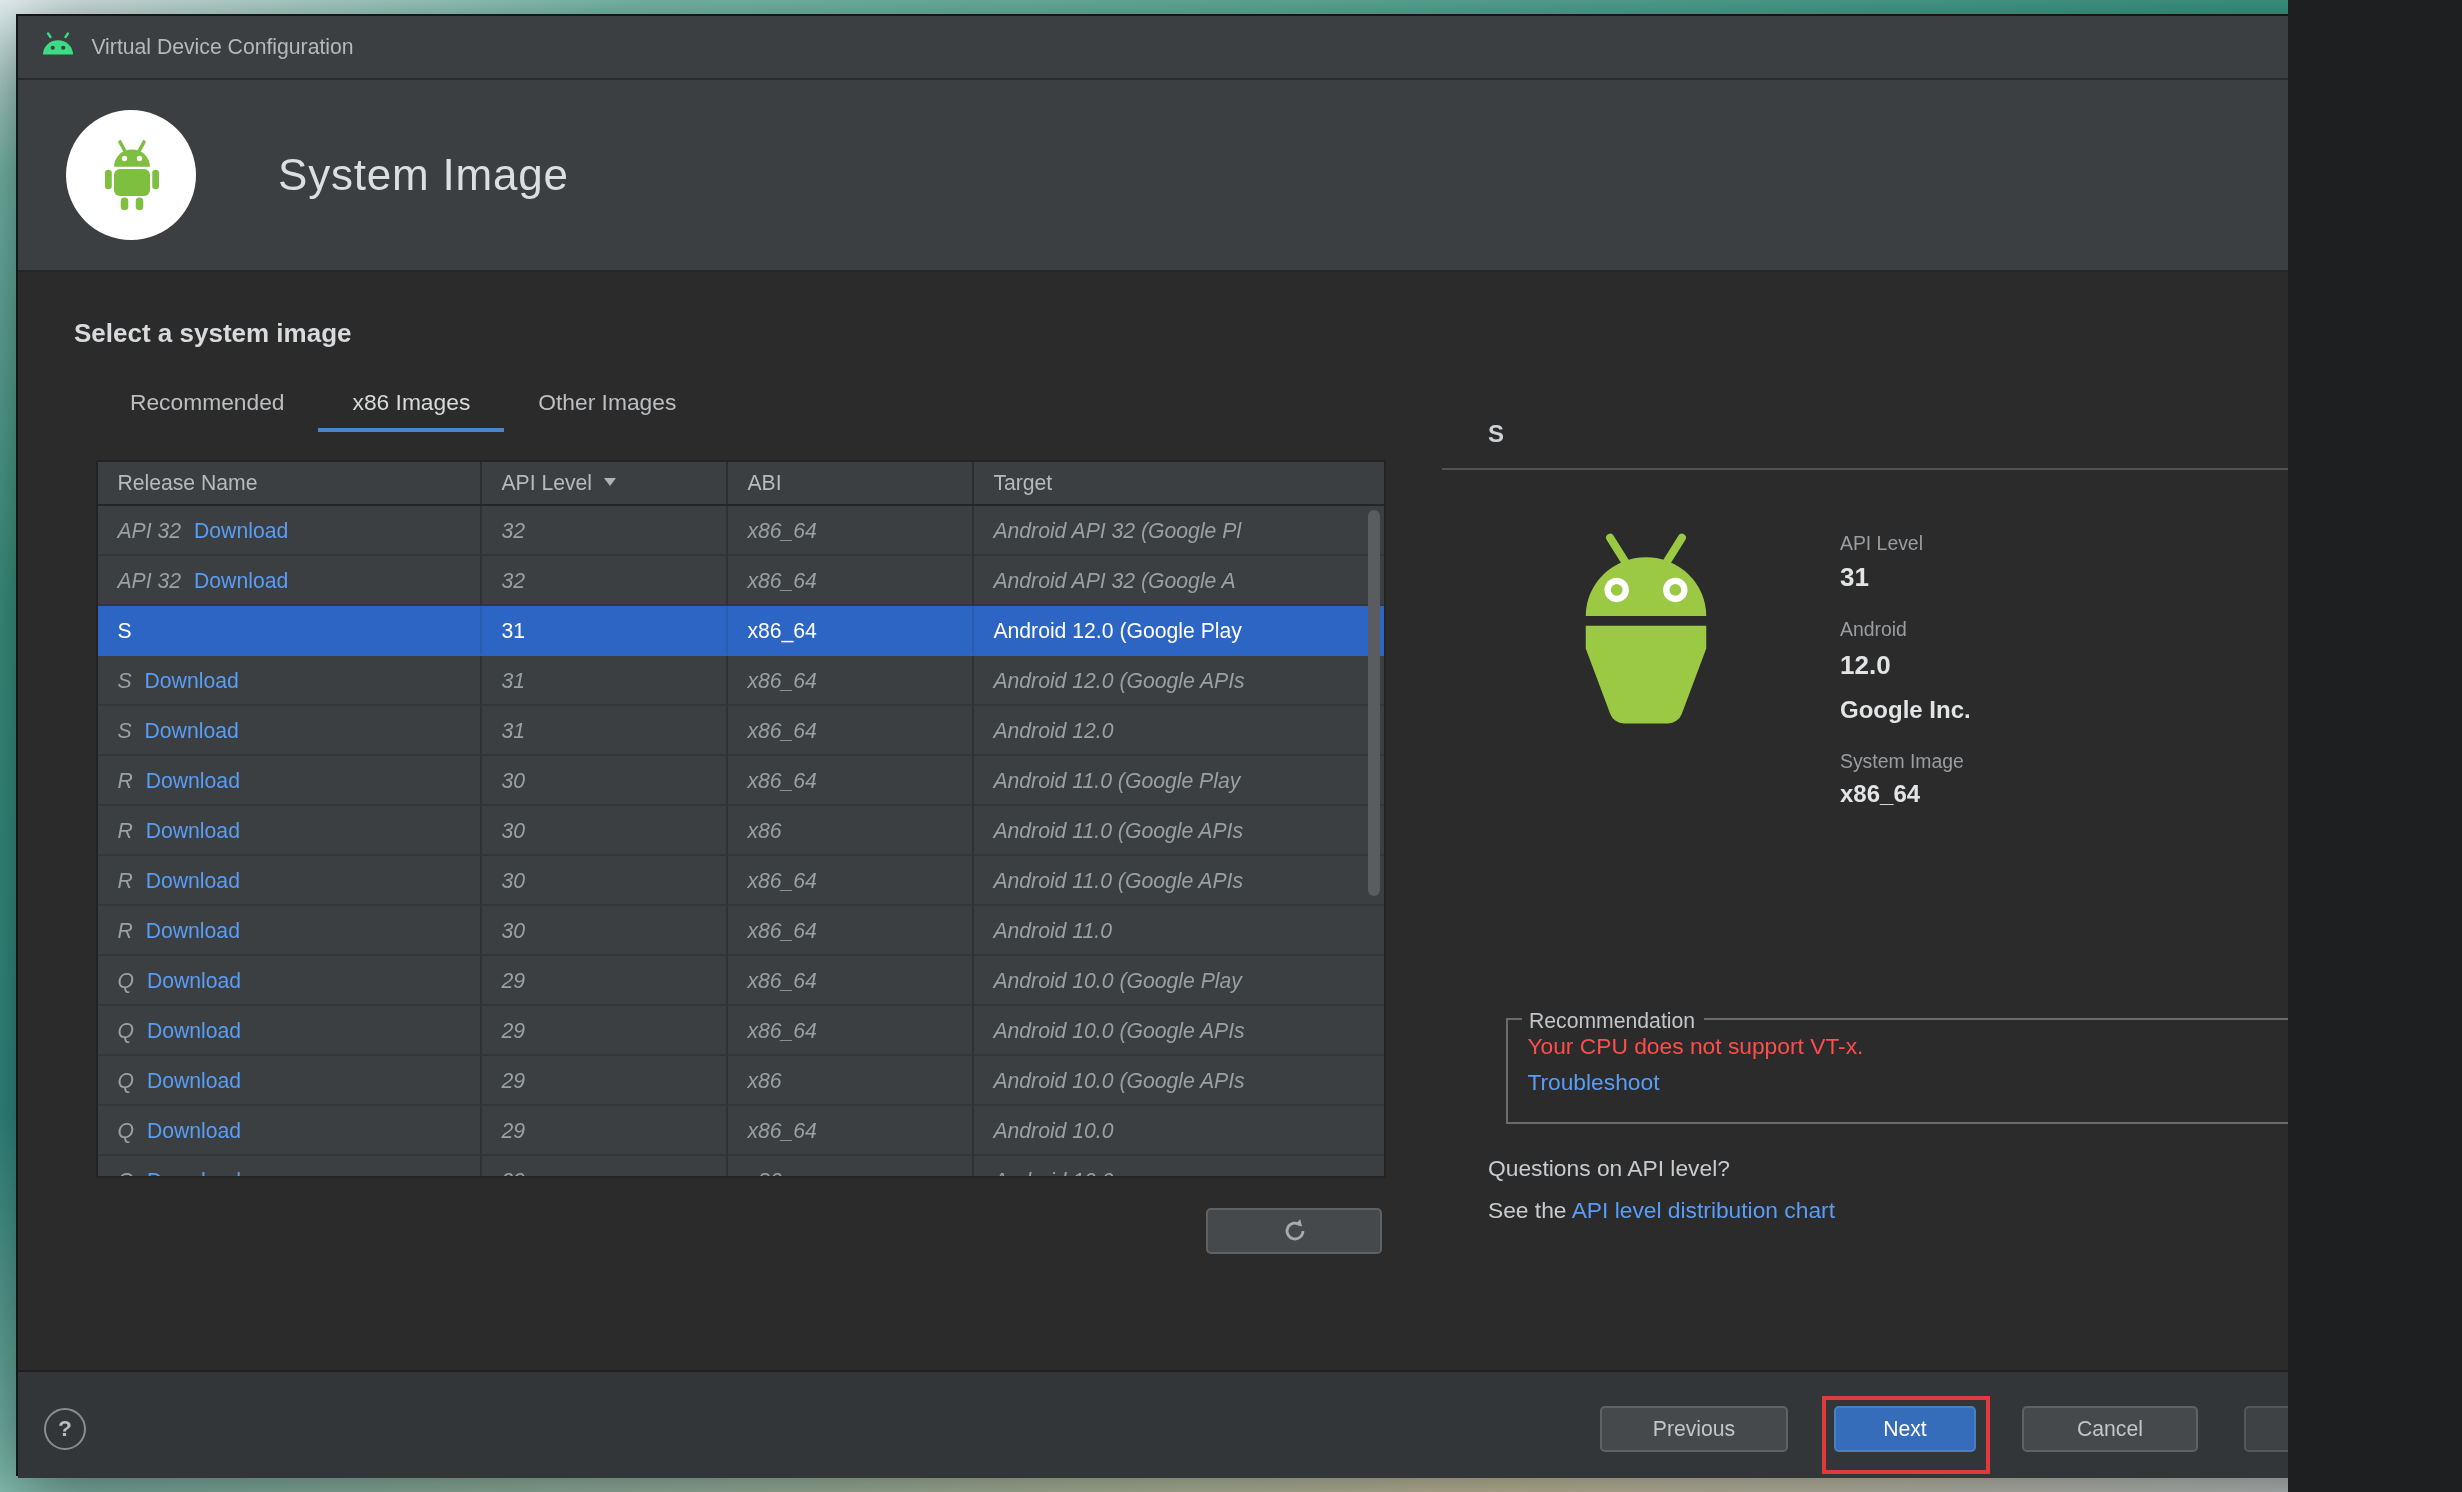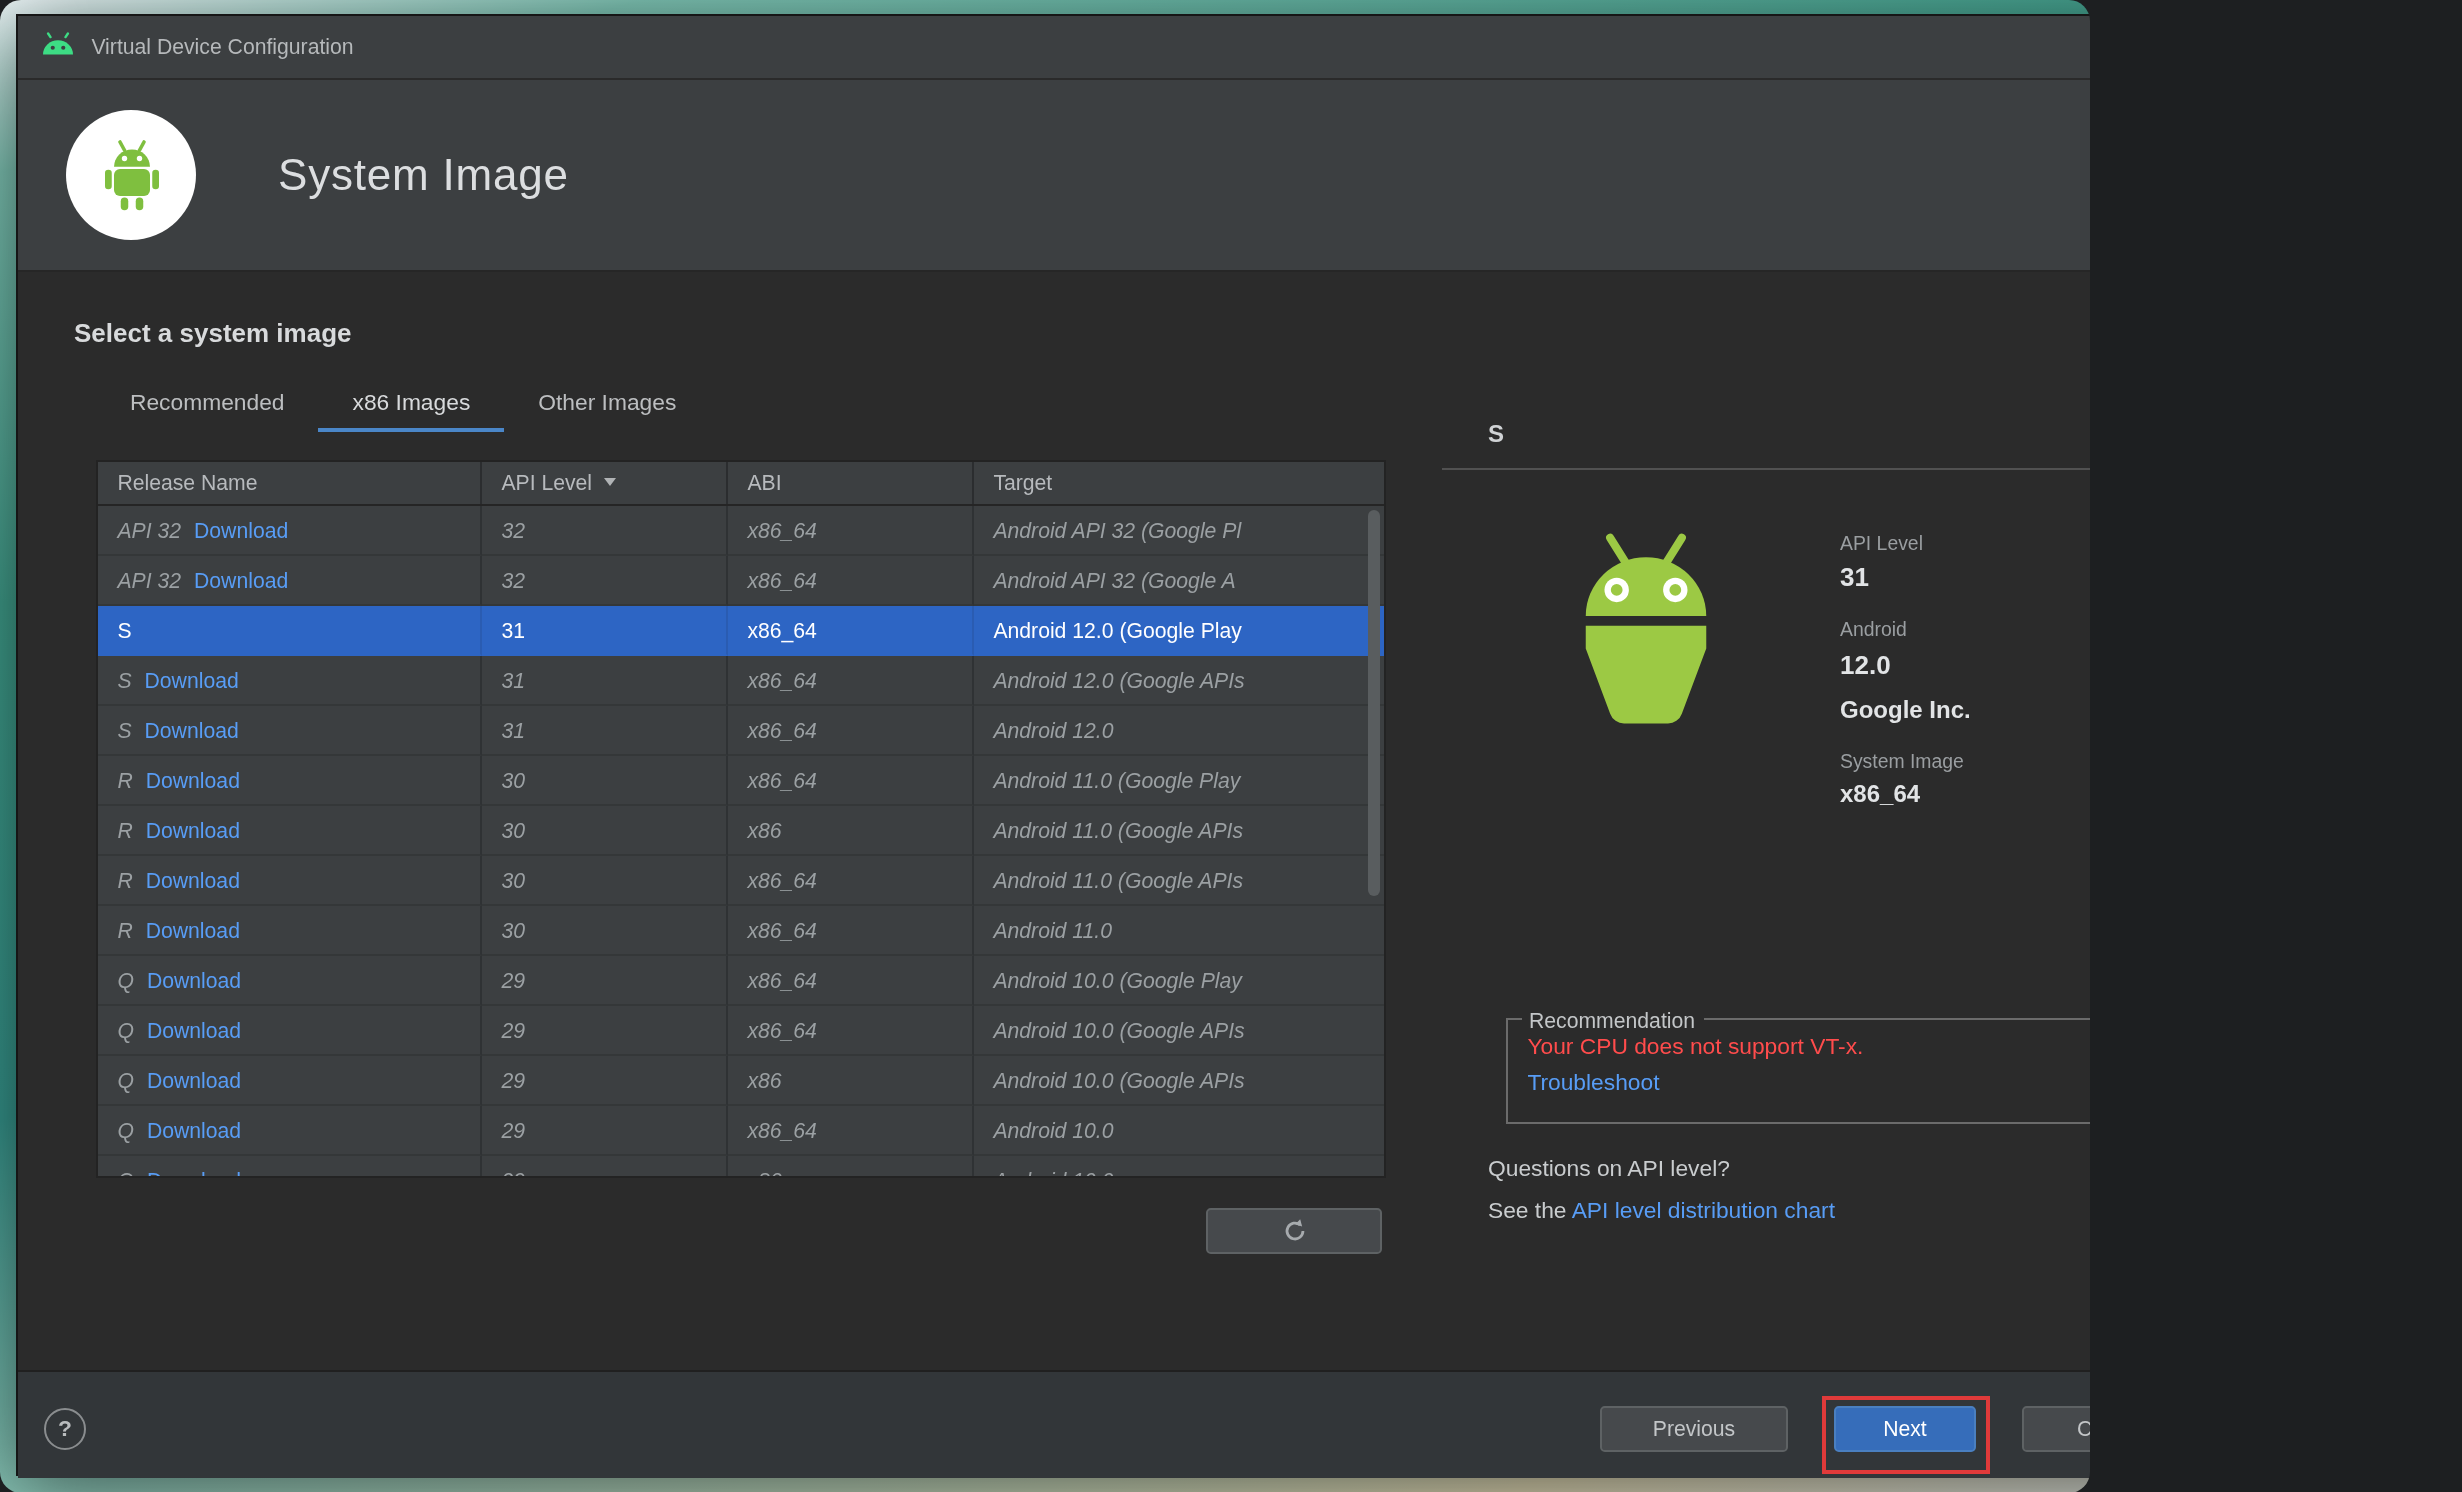--- a/index.html
+++ b/index.html
@@ -1,18 +1,18 @@
 <!DOCTYPE html>
 <html style="font-size:13px"><head>
 <meta charset="utf-8">
 <style>
   * { box-sizing: border-box; margin: 0; padding: 0; }
   html, body { margin: 0; background: #1d1f21; }
   body { font-family: "Liberation Sans", sans-serif; }
-  #stage { position: relative; width: 2090px; height: 1493px; overflow: hidden; border-radius: 21px; }
+  #stage { position: relative; width: 2288px; height: 1493px; overflow: hidden; }
   #scale { position: absolute; left: 0; top: 0; width: 1231px; height: 747px;
            transform: scale(2); transform-origin: 0 0; }
 
   .desktop { position: absolute; inset: 0;
     background: linear-gradient(165deg, #e9f2f4 0%, #7ec4b4 8%, #3f9d8a 28%,
                 #35948b 52%, #8cc7b8 70%, #ddd6b2 88%, #cdd8e0 100%); }
 
   .dialog { position: absolute; left: 8px; top: 6.5px; width: 1201px; height: 731px;
     background: #2b2b2b; border: 0.8px solid #161616;
     box-shadow: 0 8px 37px rgba(0,0,0,.55); }

